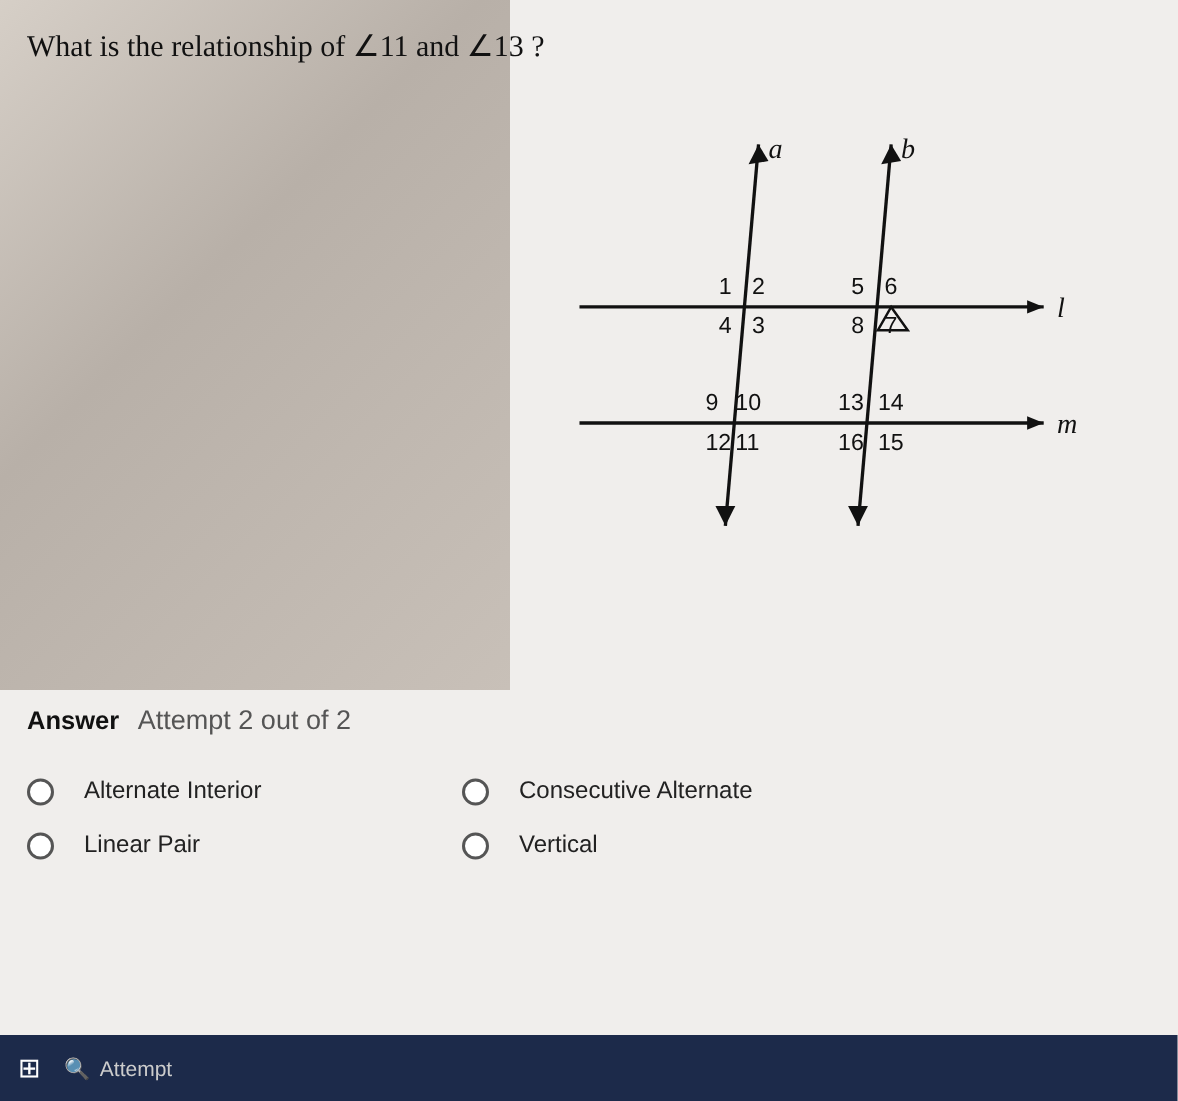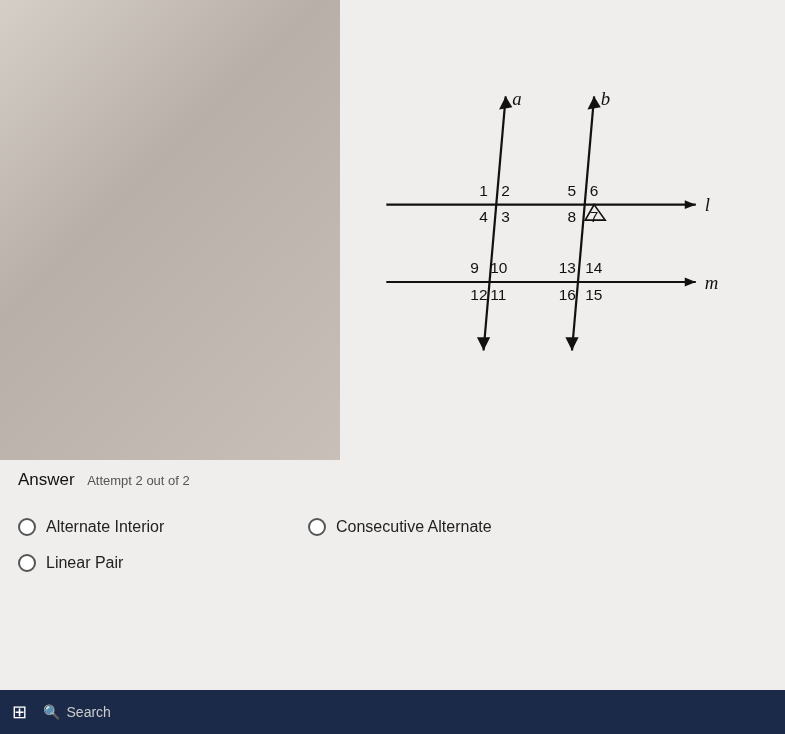--- a/index.html
+++ b/index.html
@@ -54,43 +54,43 @@
     }
 
     .answer-section {
       position: absolute;
       top: 470px;
       left: 18px;
     }
 
     .answer-label {
       font-size: 17px;
-      font-weight: normal;
+      font-weight: bold;
       color: #111;
       display: inline;
     }
 
     .attempt-text {
-      font-size: 13px;
+      font-size: 18px;
       color: #555;
       margin-left: 8px;
       display: inline;
     }
 
     .options-grid {
       display: grid;
       grid-template-columns: 260px 300px;
       gap: 18px 30px;
       margin-top: 28px;
     }
 
     .option-item {
       display: flex;
       align-items: center;
-      gap: 10px;
+      gap: 20px;
       font-size: 16px;
       color: #222;
       cursor: pointer;
     }
 
     .radio-outer {
       width: 18px;
       height: 18px;
       border-radius: 50%;
       border: 2px solid #555;
@@ -143,20 +143,21 @@
       color: #ccc;
     }
   </style>
 </head>
 <body>
 
 <div class="bg-photo"></div>
 
 <div class="content-area">
 
+  <div class="question-text">What is the relationship of ∠11 and ∠13 ?</div>
 
   <div class="diagram-container">
     <svg class="diagram-svg" viewBox="0 0 380 280">
 
       <line x1="60" y1="108" x2="340" y2="108" stroke="#111" stroke-width="2"></line>
       <polygon points="340,108 330,104 330,112" fill="#111"></polygon>
 
       <line x1="60" y1="178" x2="340" y2="178" stroke="#111" stroke-width="2"></line>
       <polygon points="340,178 330,174 330,182" fill="#111"></polygon>
 
@@ -219,23 +220,28 @@
         </div>
         <span>Consecutive Alternate</span>
       </div>
 
       <div class="option-item">
         <div class="radio-outer">
         </div>
         <span>Linear Pair</span>
       </div>
 
+      <div class="option-item">
+        <div class="radio-outer">
+        </div>
+        <span>Vertical</span>
+      </div>
     </div>
   </div>
 
   <div class="taskbar">
     <span class="taskbar-grid-icon">⊞</span>
     <div class="taskbar-search">
       <span class="taskbar-search-icon">🔍</span>
-      <span>Search</span>
+      <span>Attempt</span>
     </div>
   </div>
 </div>
 
 </body></html>

